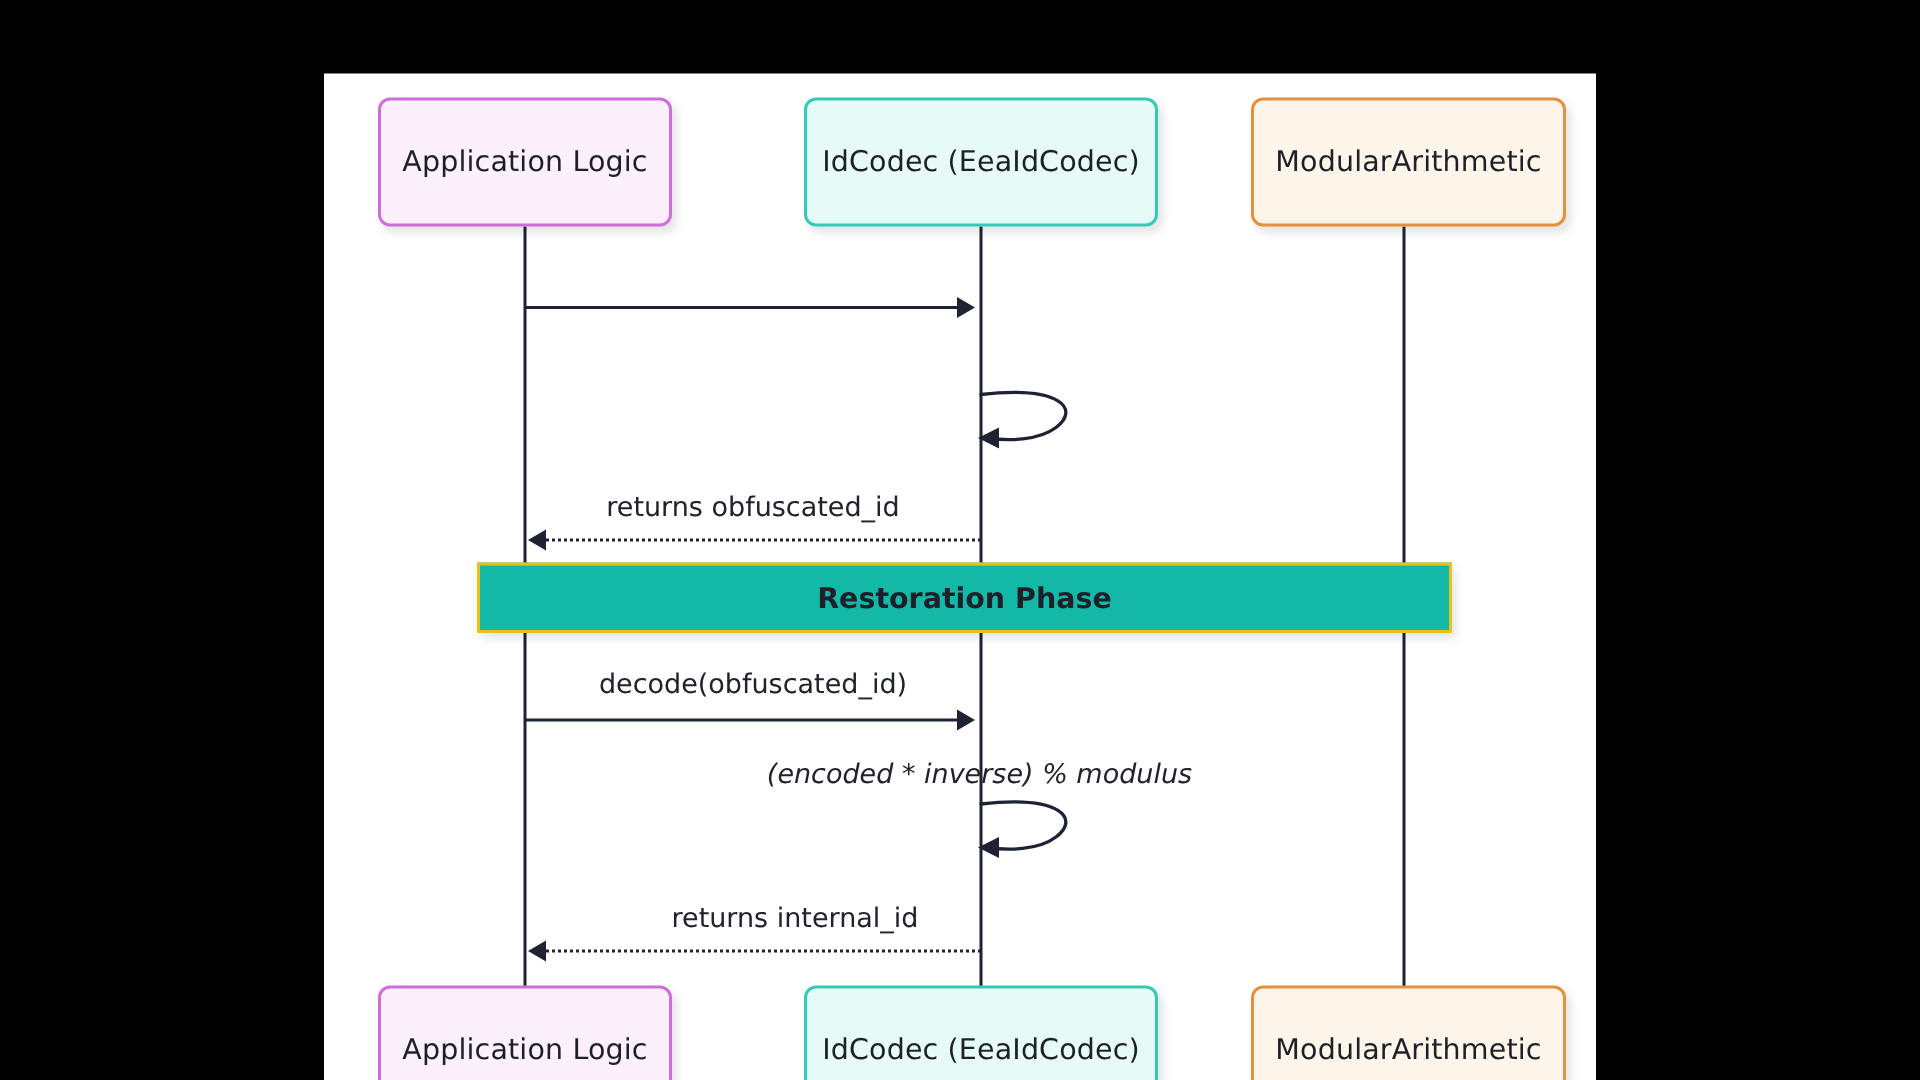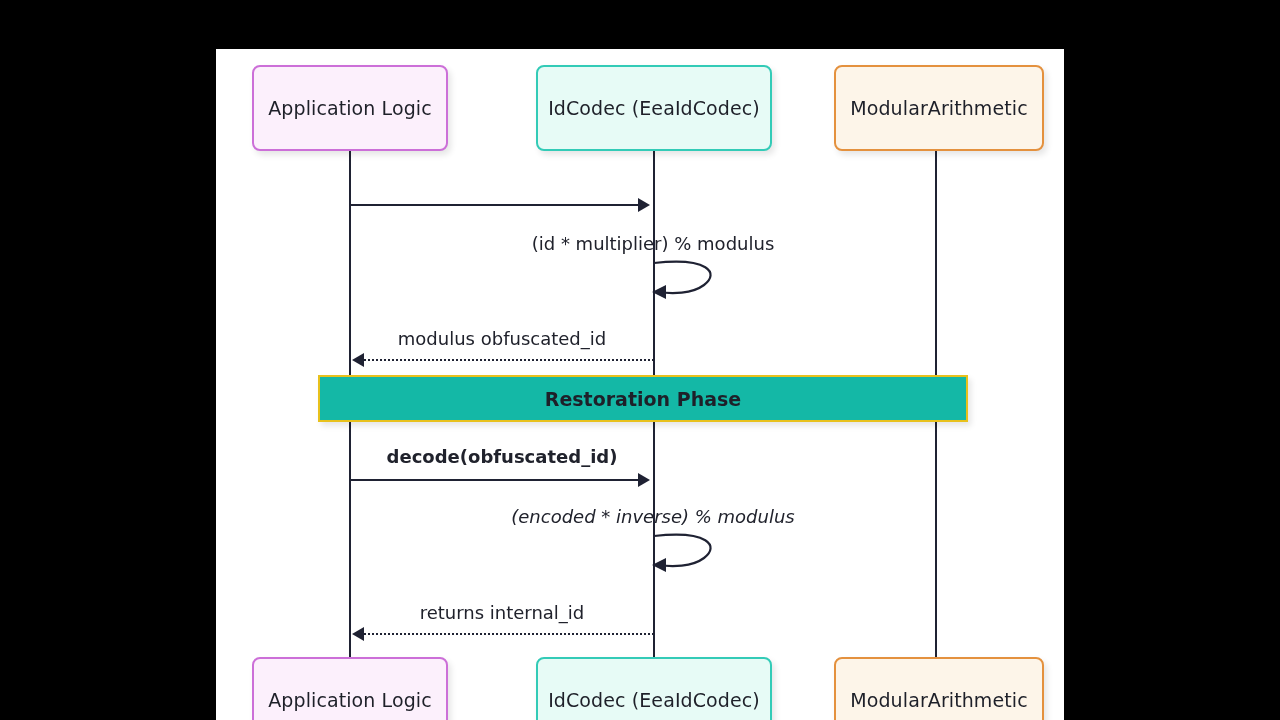--- a/index.html
+++ b/index.html
@@ -130,45 +130,44 @@
       <span class="plabel">IdCodec (EeaIdCodec)</span>
     </div>
 
     <div class="participant" style="left:618px; top:16px; width:210px; height:86px; border-color:#e4913e; background:#fdf5e9;">
       <span class="plabel">ModularArithmetic</span>
     </div>
 
     <div class="msg-line" style="left:134px; top:155px; width:290px;"></div>
     <div class="arrowhead-right" style="left:422px; top:149px;"></div>
 
-    <div class="msg-label" style="left:160px; top:184px; width:554px;">(id * multiplier) % modulus</div>
     <svg class="selfloop" style="left:432px; top:206px;" width="80" height="50" viewBox="0 0 80 50">
       <path d="M 6 8 C 60 2, 72 18, 56 30 C 44 39, 24 39, 10 37" fill="none" stroke="#1f2233" stroke-width="2.2" stroke-linecap="round"></path>
       <polygon points="18,30 18,44 4,37" fill="#1f2233"></polygon>
     </svg>
 
-    <div class="msg-label" style="left:134px; top:279px; width:304px;">modulus obfuscated_id</div>
+    <div class="msg-label" style="left:134px; top:279px; width:304px;">returns obfuscated_id</div>
     <div class="msg-line dashed" style="left:148px; top:310px; width:290px;"></div>
     <div class="arrowhead-left" style="left:136px; top:304px;"></div>
 
     <div class="phase-banner" style="left:102px; top:326px; width:650px; height:47px;">
       <span class="btext">Restoration Phase</span>
     </div>
 
-    <div class="msg-label" style="left:134px; top:397px; width:304px;font-weight:bold;">decode(obfuscated_id)</div>
+    <div class="msg-label" style="left:134px; top:397px; width:304px;">decode(obfuscated_id)</div>
     <div class="msg-line" style="left:134px; top:430px; width:290px;"></div>
     <div class="arrowhead-right" style="left:422px; top:424px;"></div>
 
     <div class="msg-label" style="left:160px; top:457px; width:554px;font-style:italic;">(encoded * inverse) % modulus</div>
     <svg class="selfloop" style="left:432px; top:479px;" width="80" height="50" viewBox="0 0 80 50">
       <path d="M 6 8 C 60 2, 72 18, 56 30 C 44 39, 24 39, 10 37" fill="none" stroke="#1f2233" stroke-width="2.2" stroke-linecap="round"></path>
       <polygon points="18,30 18,44 4,37" fill="#1f2233"></polygon>
     </svg>
 
-    <div class="msg-label" style="left:134px; top:553px; width:304px;">returns internal_id</div>
+    <div class="msg-label" style="left:134px; top:553px; width:304px;padding-left:28px;">returns internal_id</div>
     <div class="msg-line dashed" style="left:148px; top:584px; width:290px;"></div>
     <div class="arrowhead-left" style="left:136px; top:578px;"></div>
 
     <div class="participant" style="left:36px; top:608px; width:196px; height:86px; border-color:#cc6fd8; background:#fcf0fc;">
       <span class="plabel">Application Logic</span>
     </div>
 
     <div class="participant" style="left:320px; top:608px; width:236px; height:86px; border-color:#33cbb7; background:#e7fbf6;">
       <span class="plabel">IdCodec (EeaIdCodec)</span>
     </div>

